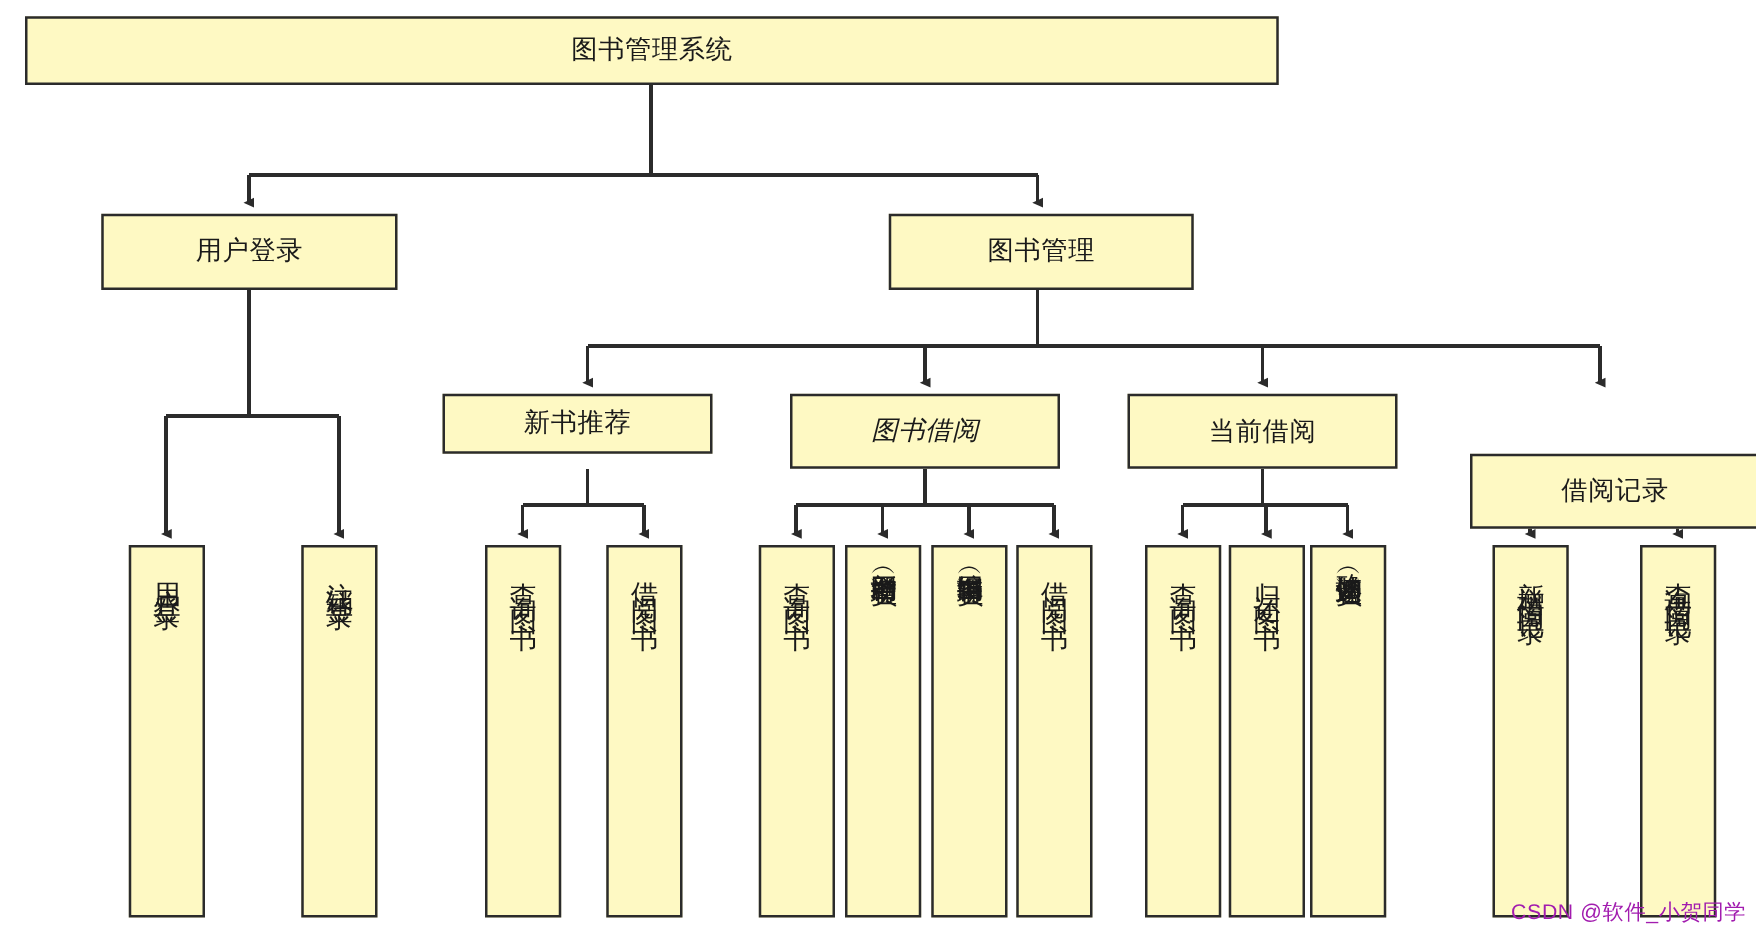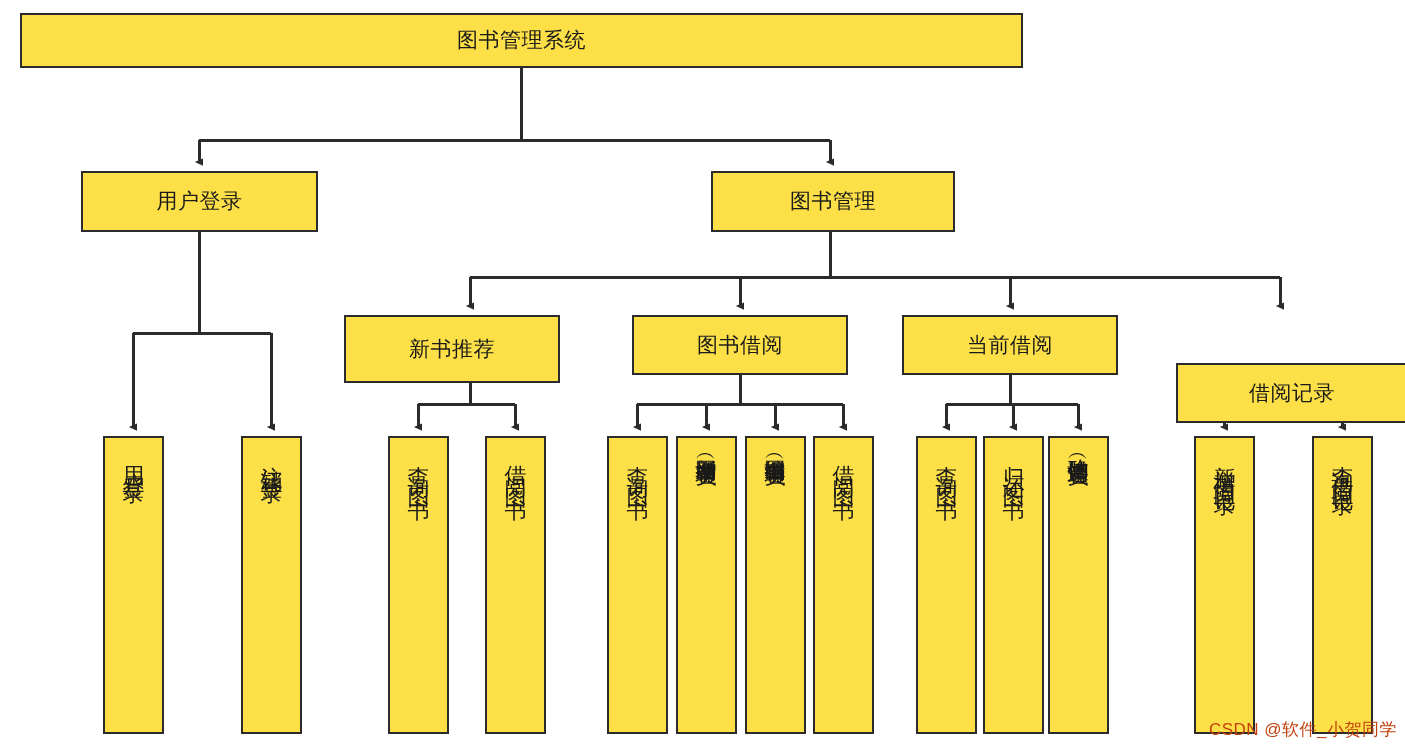--- a/index.html
+++ b/index.html
@@ -20,21 +20,21 @@
   svg.edges {
     position: absolute;
     left: 0; top: 0;
     width: 1405px;
     height: 747px;
     pointer-events: none;
   }
   .node {
     position: absolute;
     box-sizing: border-box;
-    background: #fde047;
+    background: #fef9c3;
     border: 2px solid #2b2b2b;
     display: flex;
     align-items: center;
     justify-content: center;
     color: #1a1a1a;
   }
   .node .label {
     text-align: center;
     line-height: 1.18;
     letter-spacing: 0.5px;
@@ -72,21 +72,21 @@
     letter-spacing: 11px;
   }
   .node.root {
     border-width: 2px;
   }
   .watermark {
     position: absolute;
     right: 8px;
     bottom: 6px;
     font-size: 17px;
-    color: #c2410c;
+    color: #a21caf;
     white-space: nowrap;
     letter-spacing: 0.5px;
   }
 </style>
 </head>
 <body>
 
 <div id="canvas">
 
   <svg class="edges" viewBox="0 0 1405 747">
@@ -143,24 +143,24 @@
     <span class="label">图书管理系统</span>
   </div>
 
   <div class="node horiz" style="left:81px; top:171px; width:237px; height:61px;">
     <span class="label">用户登录</span>
   </div>
   <div class="node horiz" style="left:711px; top:171px; width:244px; height:61px;">
     <span class="label">图书管理</span>
   </div>
 
-  <div class="node horiz" style="left:344px; top:315px; width:216px; height:68px;">
+  <div class="node horiz" style="left:354px; top:315px; width:216px; height:48px;">
     <span class="label">新书推荐</span>
   </div>
-  <div class="node horiz" style="left:632px; top:315px; width:216px; height:60px;">
+  <div class="node horiz" style="left:632px; top:315px; width:216px; height:60px;font-style:italic;">
     <span class="label">图书借阅</span>
   </div>
   <div class="node horiz" style="left:902px; top:315px; width:216px; height:60px;font-family:Liberation Serif, serif;">
     <span class="label">当前借阅</span>
   </div>
   <div class="node horiz" style="left:1176px; top:315px; width:232px; height:60px;margin-top:48px;">
     <span class="label">借阅记录</span>
   </div>
 
   <div class="node vert mid" style="left:103px; top:436px; width:61px; height:298px;">

